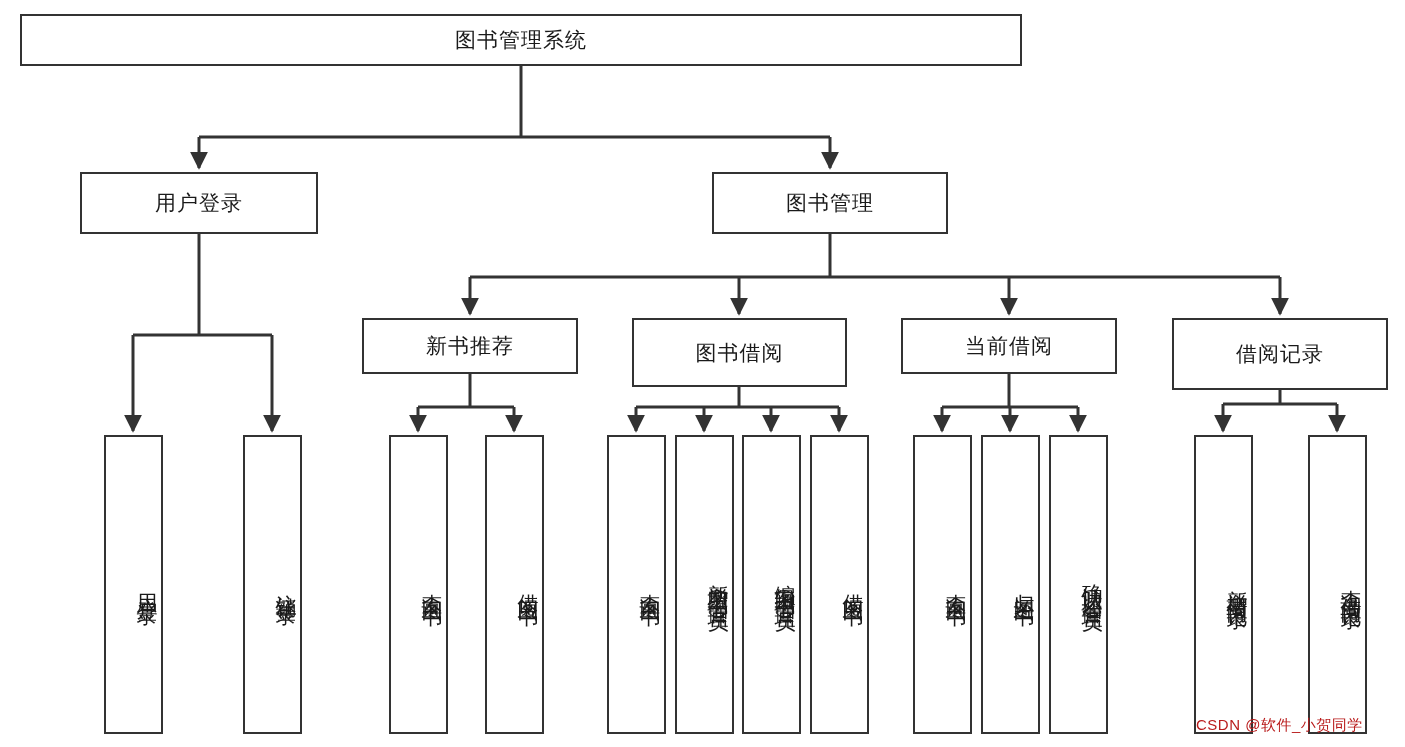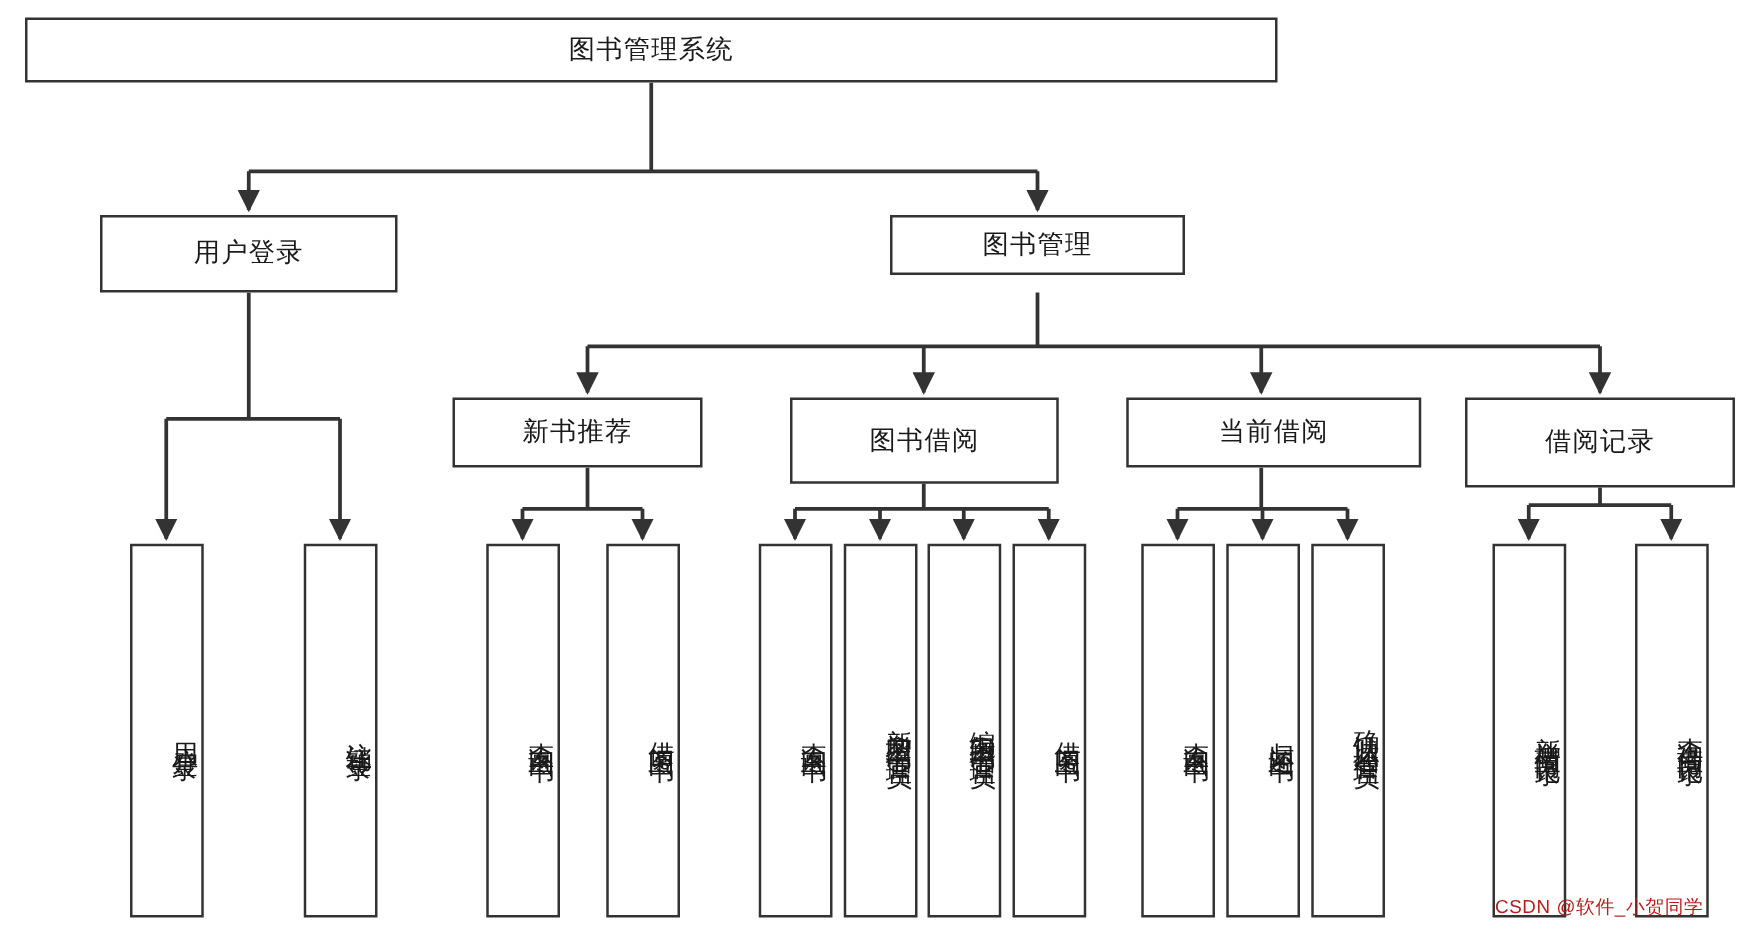--- a/index.html
+++ b/index.html
@@ -112,25 +112,25 @@
       <path d="M 1280 374 L 1280 404"></path>
       <path d="M 1223 404 L 1337 404"></path>
       <path d="M 1223 404 L 1223 431" marker-end="url(#arrow)"></path>
       <path d="M 1337 404 L 1337 431" marker-end="url(#arrow)"></path>
     </g>
   </svg>
 
   <div class="node horiz" style="left:20px; top:14px; width:1002px; height:52px;">图书管理系统</div>
 
   <div class="node horiz" style="left:80px; top:172px; width:238px; height:62px;">用户登录</div>
-  <div class="node horiz" style="left:712px; top:172px; width:236px; height:48px;">图书管理</div>
+  <div class="node horiz" style="left:712px; top:172px; width:236px; height:62px;">图书管理</div>
 
-  <div class="node horiz" style="left:362px; top:318px; width:200px; height:56px;">新书推荐</div>
+  <div class="node horiz" style="left:362px; top:318px; width:216px; height:56px;">新书推荐</div>
   <div class="node horiz" style="left:632px; top:318px; width:215px; height:69px;">图书借阅</div>
-  <div class="node horiz" style="left:901px; top:318px; width:236px; height:56px;">当前借阅</div>
+  <div class="node horiz" style="left:901px; top:318px; width:216px; height:56px;">当前借阅</div>
   <div class="node horiz" style="left:1172px; top:318px; width:216px; height:72px;">借阅记录</div>
 
   <div class="node vert" style="left:104px; top:435px; width:59px; height:299px;">用户登录</div>
   <div class="node vert" style="left:243px; top:435px; width:59px; height:299px;">注销登录</div>
 
   <div class="node vert" style="left:389px; top:435px; width:59px; height:299px;">查询图书</div>
   <div class="node vert" style="left:485px; top:435px; width:59px; height:299px;">借阅图书</div>
 
   <div class="node vert" style="left:607px; top:435px; width:59px; height:299px;">查询图书</div>
   <div class="node vert topaligned" style="left:675px; top:435px; width:59px; height:299px;">新增图书（管理员）</div>

